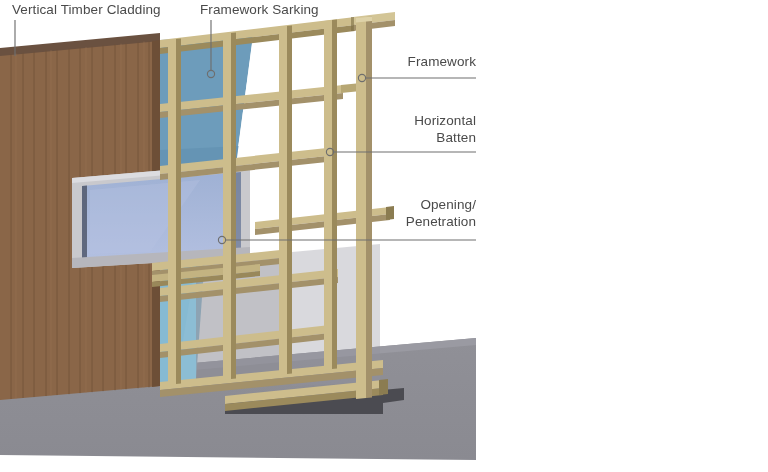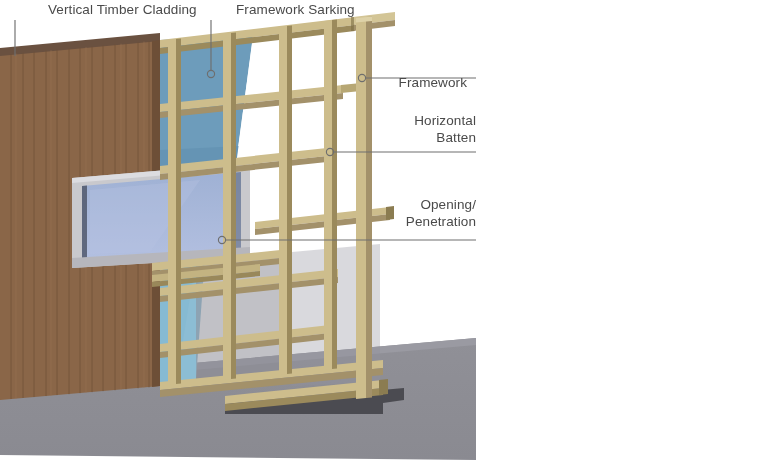--- a/index.html
+++ b/index.html
@@ -28,21 +28,21 @@
   .callout-label {
     position: absolute;
     color: #4a4a4a;
     font-family: "Liberation Sans", sans-serif;
     font-size: 13.5px;
     line-height: 16.5px;
     letter-spacing: 0.1px;
     white-space: pre-line;
     user-select: none;
   }
-  .label-left-align { text-align: left; margin-left: 36px; }
+  .label-left-align { text-align: left; }
   .label-right-align { text-align: right; }
 </style>
 </head>
 <body>
 
 <div id="stage">
 
   <svg id="diagram-svg" viewBox="0 0 768 472">
     <defs>
       <linearGradient id="gradGlass" x1="0" y1="0" x2="0" y2="1">
@@ -248,21 +248,21 @@
         <line x1="226" y1="240" x2="476" y2="240"></line>
       </g>
     </g>
 
   </svg>
 
   <div class="callout-label label-left-align" style="left:12px; top:2px;">Vertical Timber Cladding</div>
 
   <div class="callout-label label-left-align" style="left:200px; top:2px;">Framework Sarking</div>
 
-  <div class="callout-label label-right-align" style="left:317px; top:54px; width:150px;margin-top:21px;">Framework</div>
+  <div class="callout-label label-right-align" style="left:326px; top:54px; width:150px;">Framework</div>
 
   <div class="callout-label label-right-align" style="left:326px; top:113px; width:150px;">Horizontal
 Batten</div>
 
   <div class="callout-label label-right-align" style="left:326px; top:197px; width:150px;">Opening/
 Penetration</div>
 
 </div>
 
 </body></html>

